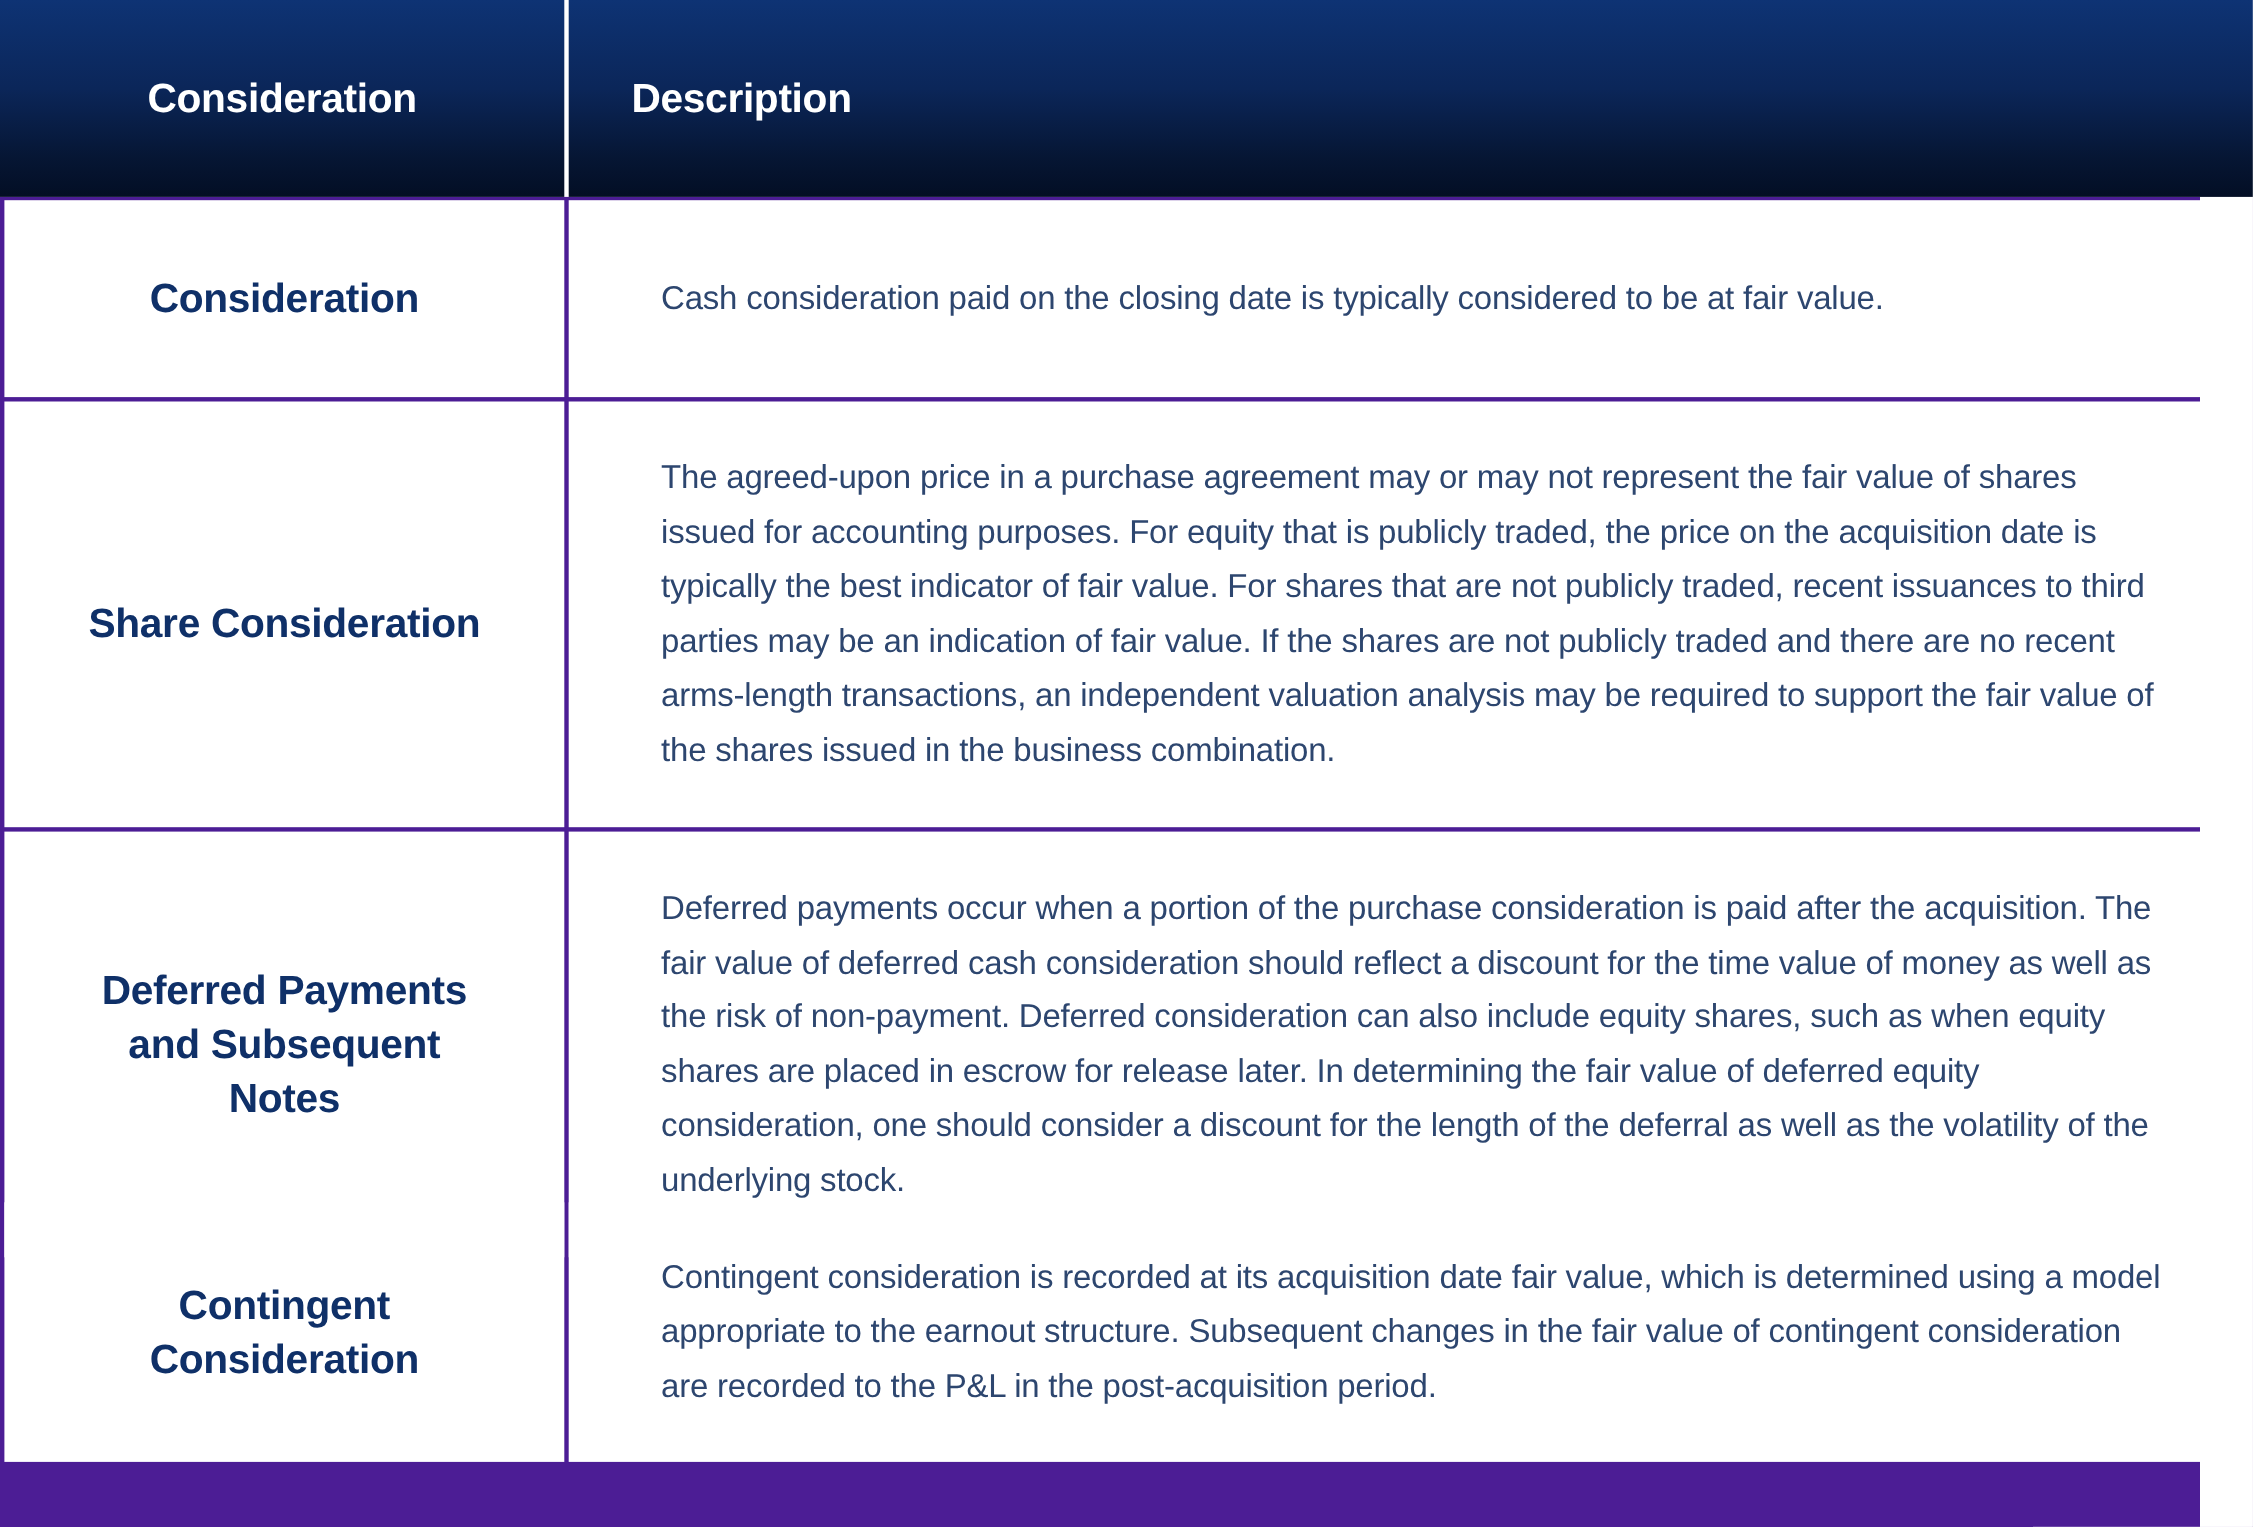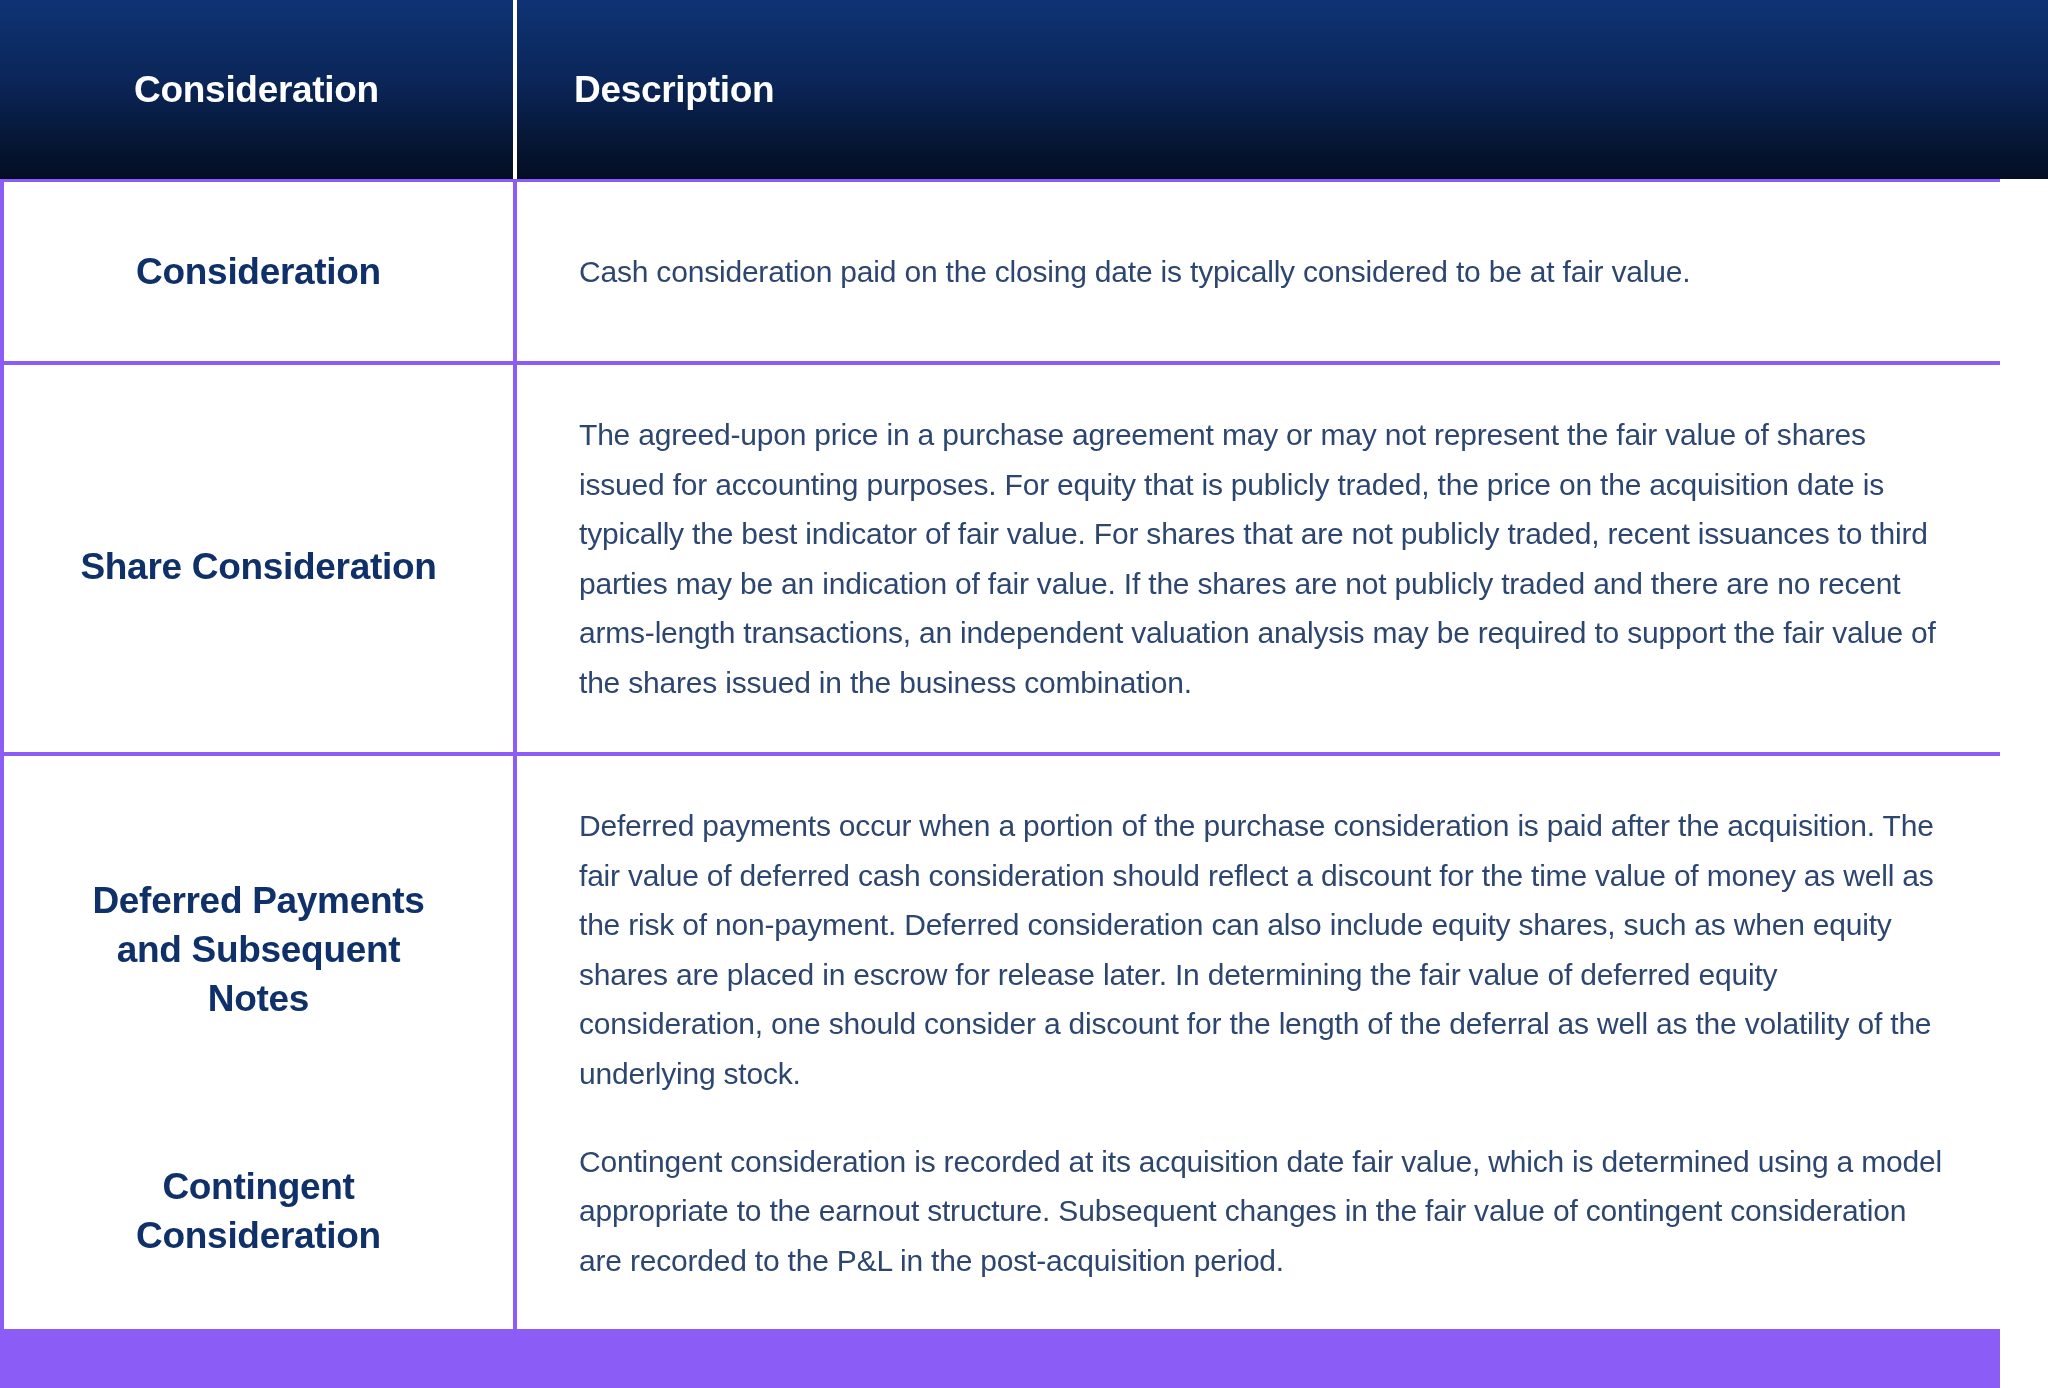--- a/index.html
+++ b/index.html
@@ -10,21 +10,21 @@
   body {
     width: 2048px;
     height: 1388px;
     overflow: hidden;
     font-family: "Liberation Sans", "DejaVu Sans", sans-serif;
   }
   .table {
     position: relative;
     width: 2000px;
     height: 1388px;
-    background: #8b5cf6;
+    background: #4c1d95;
   }
   .header {
     position: absolute;
     left: 0;
     top: 0;
     width: 2048px;
     height: 179px;
     display: flex;
     background: #ffffff;
   }
@@ -60,21 +60,21 @@
     align-items: center;
     justify-content: center;
     text-align: center;
   }
   .row .rcell {
     margin-left: 4px;
     flex: 1;
     background: #ffffff;
     display: flex;
     align-items: center;
-    padding-left: 62px;
+    padding-left: 84px;
     padding-right: 60px;
     box-sizing: border-box;
   }
   .label {
     color: #0f3068;
     font-weight: bold;
     font-size: 37px;
     line-height: 49px;
     letter-spacing: -0.3px;
     max-width: 340px;

